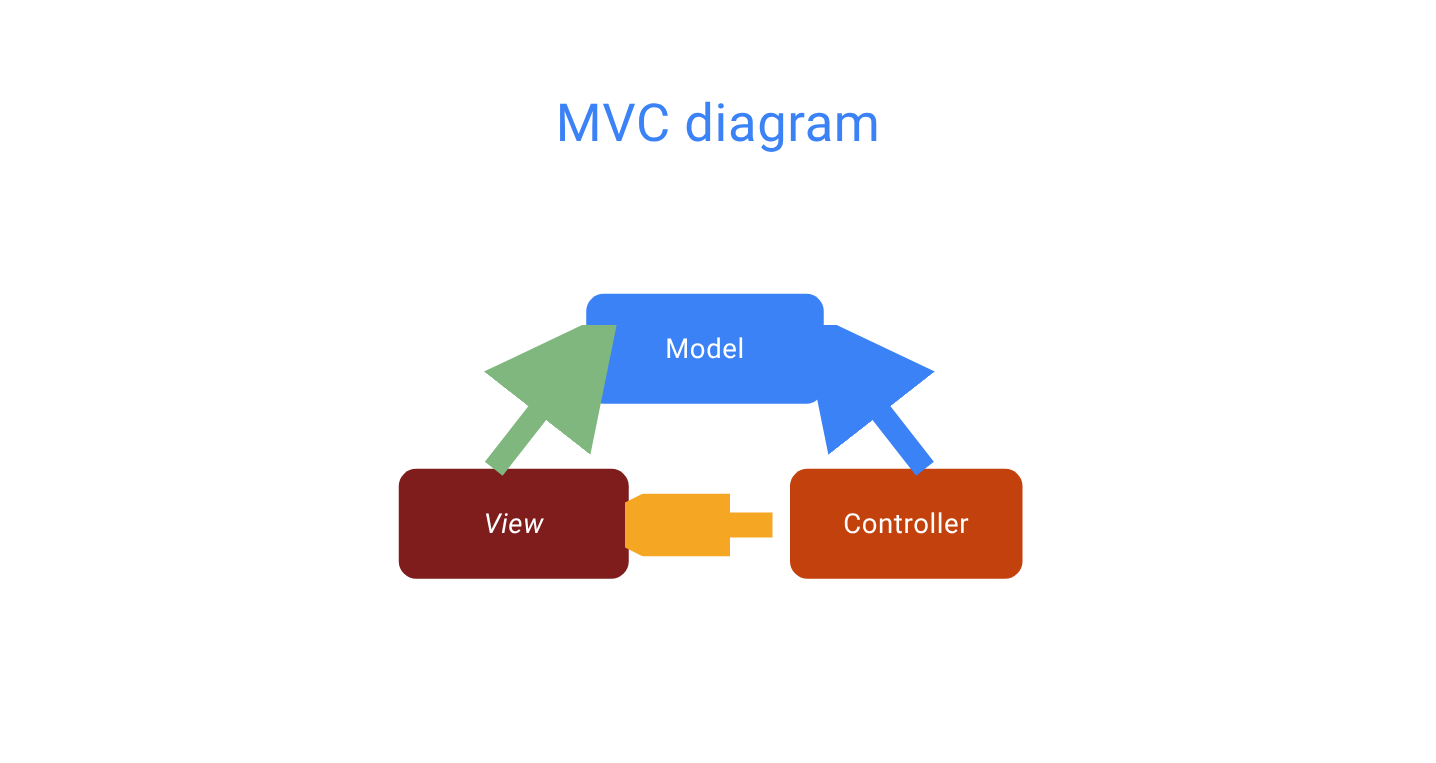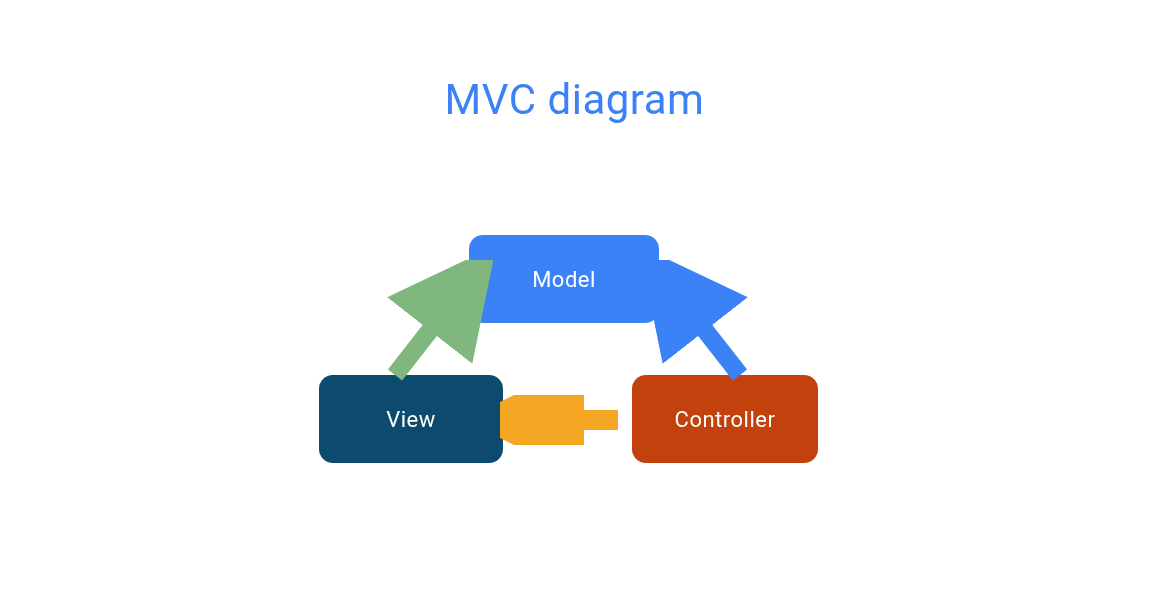--- a/index.html
+++ b/index.html
@@ -42,21 +42,22 @@
       width: 190px;
       height: 88px;
       background: #3b82f6;
       margin-top: 40px;
     }
     .node-view {
       left: 319px;
       top: 375px;
       width: 184px;
       height: 88px;
-      background: #0c4a6e;
+      background: #7f1d1d;
+      font-style: italic;
     }
     .node-controller {
       left: 632px;
       top: 375px;
       width: 186px;
       height: 88px;
       background: #c2410c;
     }
     .arrow {
       position: absolute;

